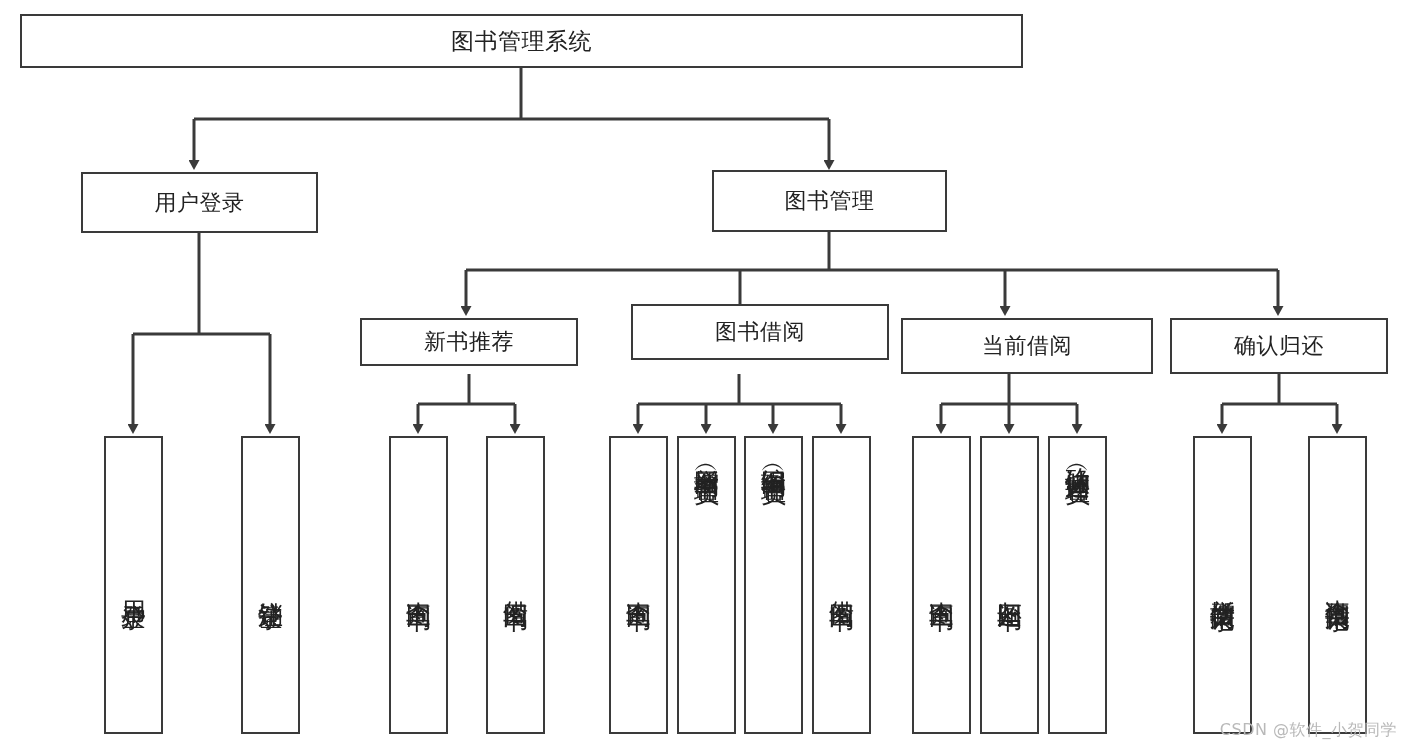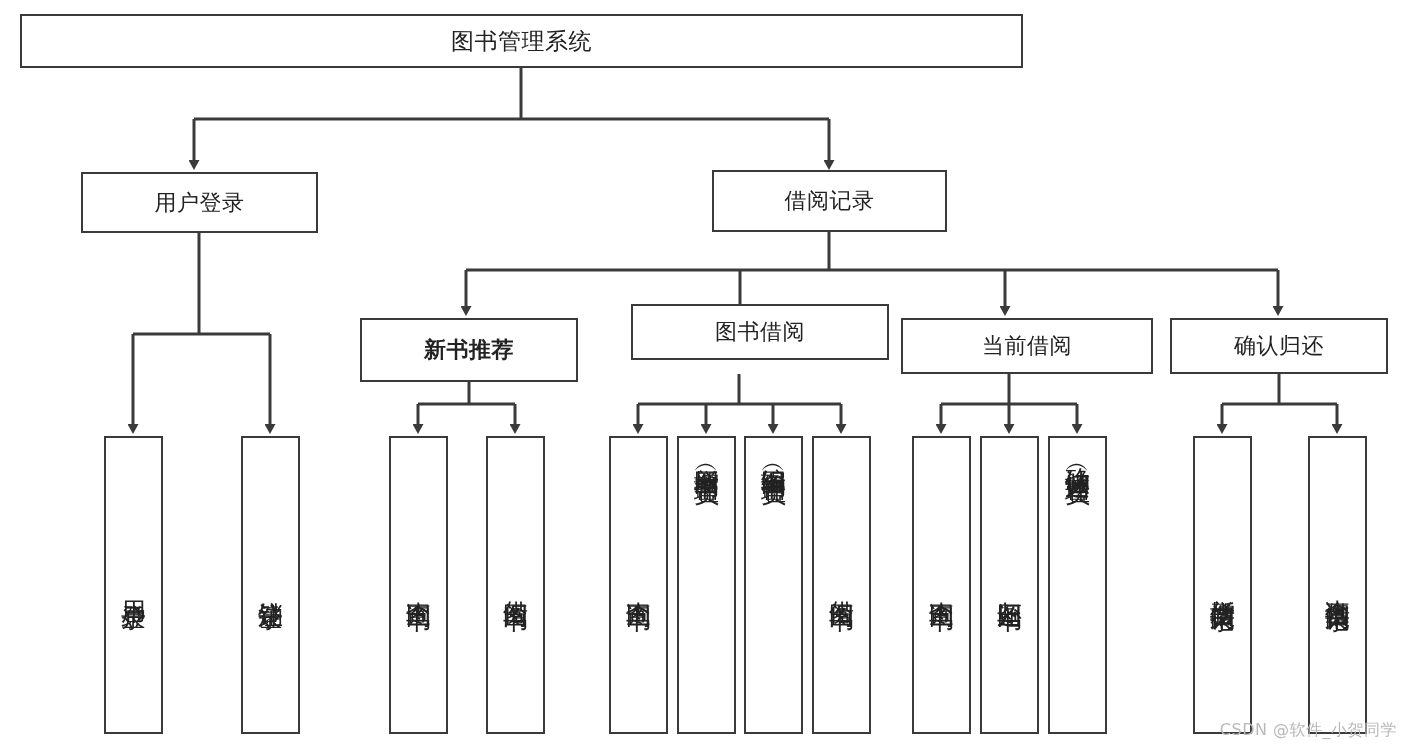--- a/index.html
+++ b/index.html
@@ -130,24 +130,24 @@
   </svg>
 
   <div class="node root horiz" style="left:20px; top:14px; width:1003px; height:54px;">
     <span class="label">图书管理系统</span>
   </div>
 
   <div class="node horiz" style="left:81px; top:172px; width:237px; height:61px;">
     <span class="label">用户登录</span>
   </div>
   <div class="node horiz" style="left:712px; top:170px; width:235px; height:62px;">
-    <span class="label">借阅记录</span>
-  </div>
-
-  <div class="node horiz" style="left:360px; top:318px; width:218px; height:64px;font-weight:bold;">
+    <span class="label">图书管理</span>
+  </div>
+
+  <div class="node horiz" style="left:360px; top:318px; width:218px; height:48px;">
     <span class="label">新书推荐</span>
   </div>
   <div class="node horiz" style="left:631px; top:304px; width:258px; height:56px;">
     <span class="label">图书借阅</span>
   </div>
   <div class="node horiz" style="left:901px; top:318px; width:252px; height:56px;">
     <span class="label">当前借阅</span>
   </div>
   <div class="node horiz" style="left:1170px; top:318px; width:218px; height:56px;">
     <span class="label">确认归还</span>

